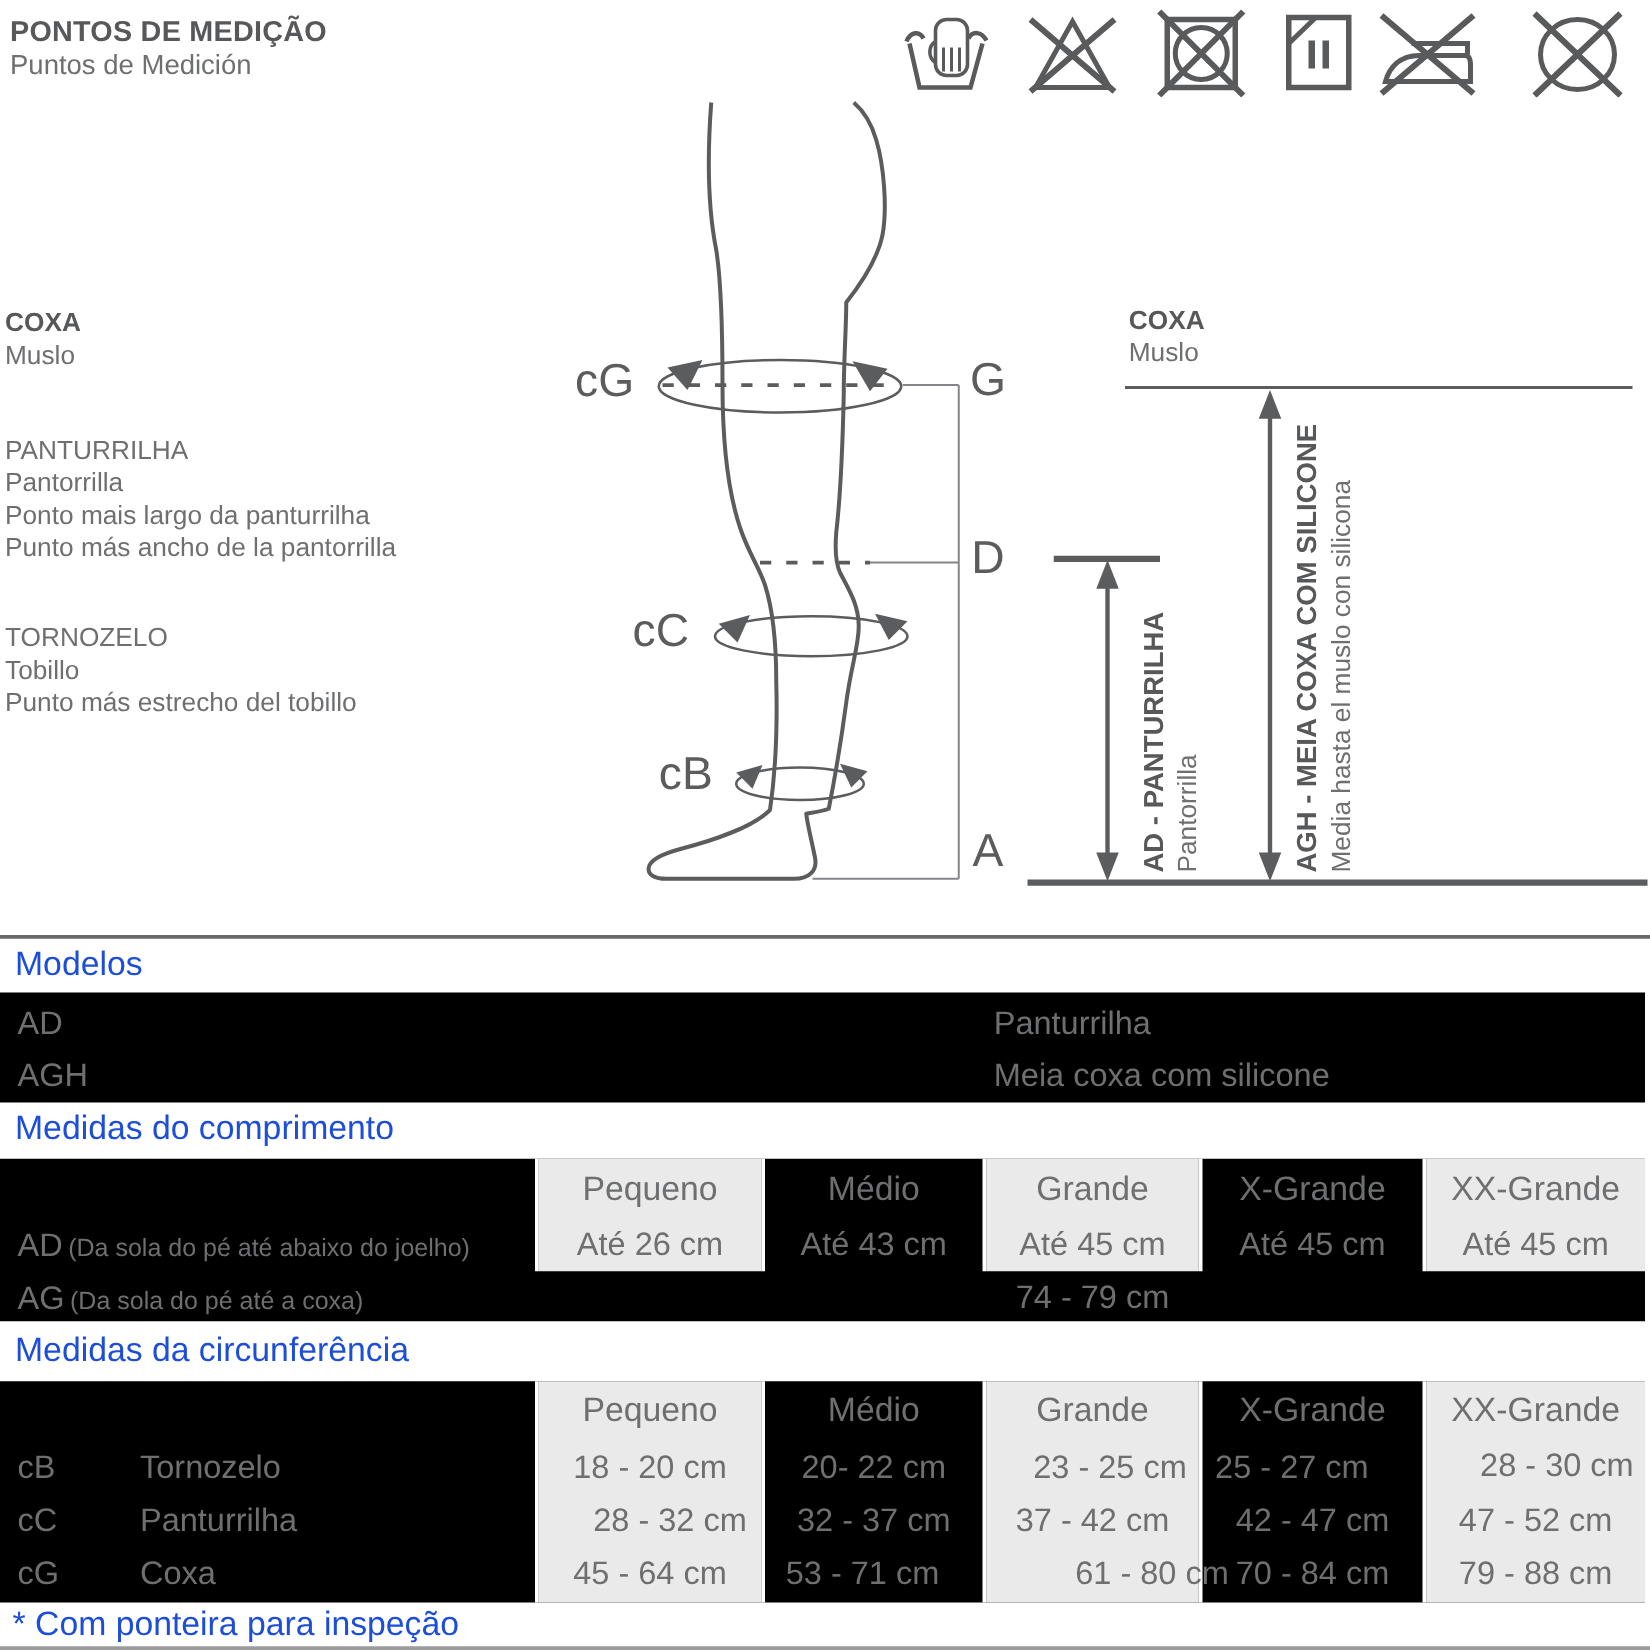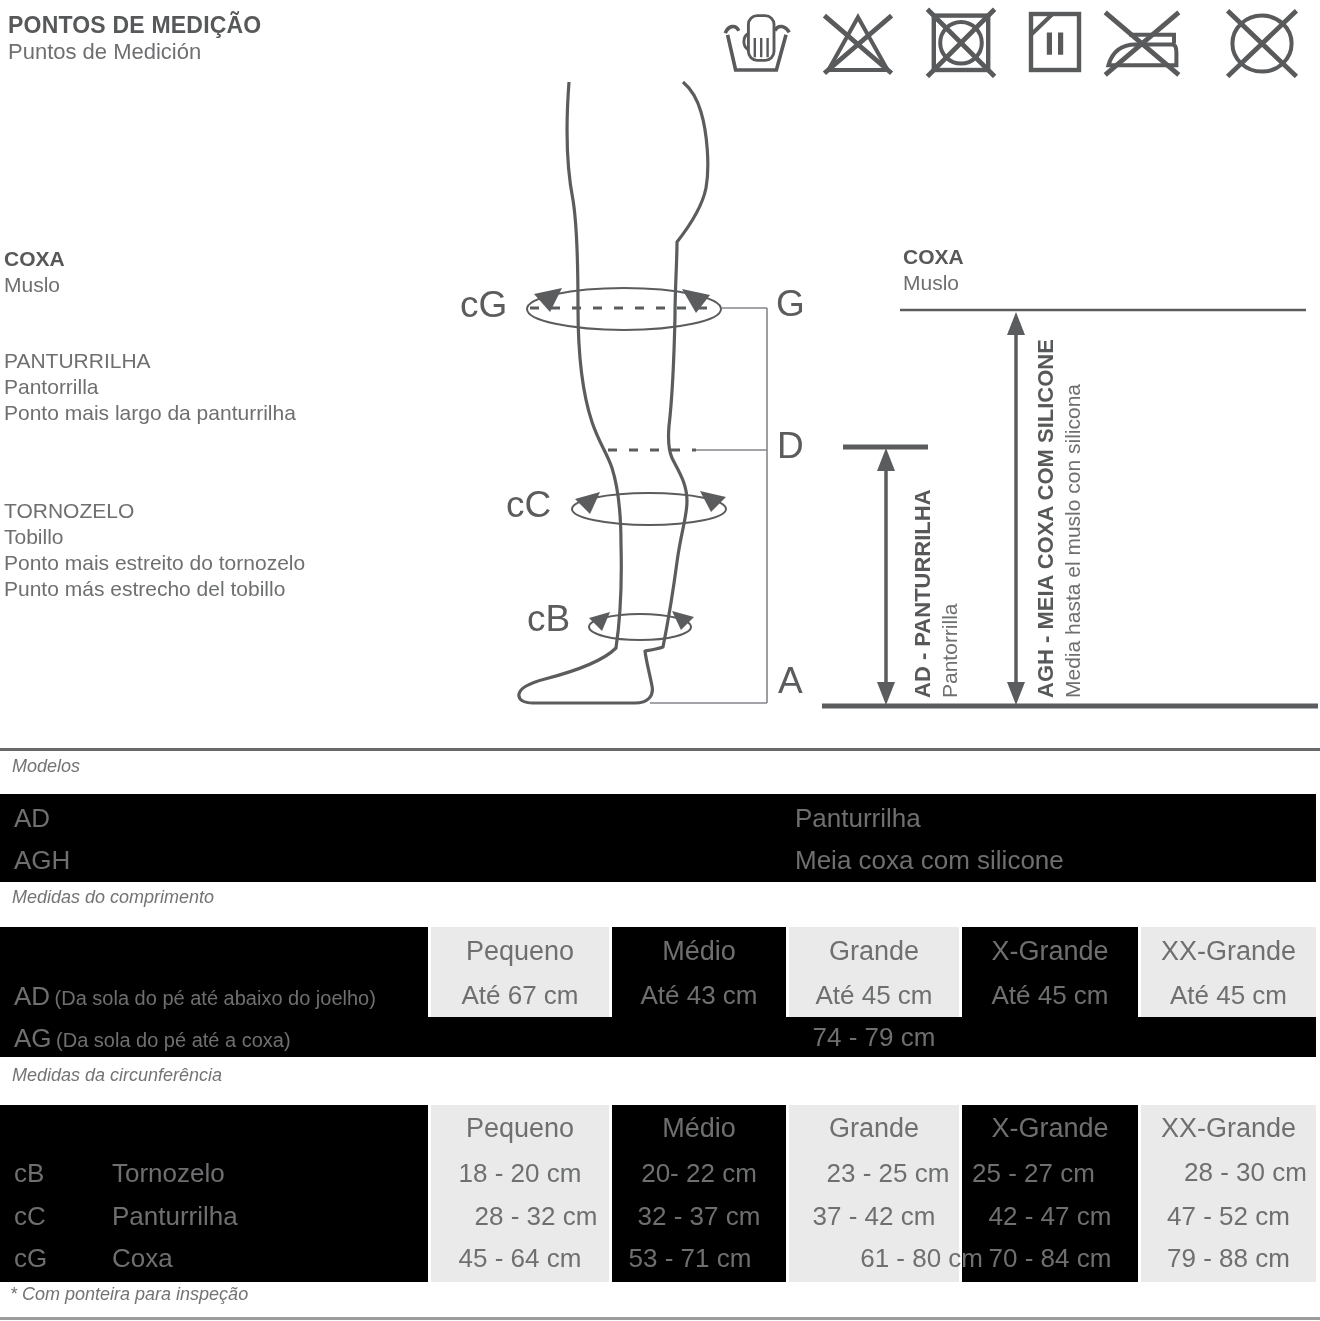--- a/index.html
+++ b/index.html
@@ -4,21 +4,21 @@
 <style>
   html,body{margin:0;padding:0;background:#ffffff;}
   body{width:1320px;height:1321px;position:relative;overflow:hidden;
        font-family:"Liberation Sans","DejaVu Sans",sans-serif;color:#6e6f71;}
   .abs{position:absolute;}
   .bold{font-weight:bold;color:#57585a;}
   .title-pt{font-size:23px;font-weight:bold;color:#57585a;letter-spacing:.2px;}
   .title-es{font-size:22px;color:#6e6f71;}
   .lblock{font-size:21px;line-height:26px;color:#6e6f71;}
   .diag-letter{font-size:37px;color:#5b5c5e;}
-  .sec-title{font-size:18px;color:#737373;font-style:italic;}
+  .sec-title{font-size:27px;color:#1d4ed8;}
   .cell{font-size:26px;color:#6e6f71;}
   .note{font-size:20px;color:#6e6f71;}
   .size-label{font-size:27px;color:#6e6f71;text-align:center;}
   .val{font-size:26px;color:#6e6f71;text-align:center;}
   .band{position:absolute;top:0;background:#eaeaea;}
   .gap{position:absolute;top:0;width:3px;background:#ffffff;}
   .grayblock{position:absolute;left:0;width:1316px;background:#000000;}
   svg{display:block;}
 </style>
 </head>
@@ -64,25 +64,25 @@
 </div>
 
 <div class="abs lblock" style="left:4px;top:246px;">
   <div class="bold">COXA</div>
   <div>Muslo</div>
 </div>
 <div class="abs lblock" style="left:4px;top:348px;">
   <div>PANTURRILHA</div>
   <div>Pantorrilla</div>
   <div>Ponto mais largo da panturrilha</div>
+  <div>Punto más ancho de la pantorrilla</div>
 </div>
 <div class="abs lblock" style="left:4px;top:498px;">
   <div>TORNOZELO</div>
   <div>Tobillo</div>
-  <div>Ponto mais estreito do tornozelo</div>
   <div>Punto más estrecho del tobillo</div>
 </div>
 
 <svg class="abs" style="left:0;top:0;" width="1320" height="745" viewBox="0 0 1320 745" fill="none">
   <path stroke="#5b5c5e" stroke-width="3.2" stroke-linejoin="round" d="M569,82 C565,135 567,170 573,200 C577,225 578,262 578,308 C578,356 582,392 592,422 C599,443 607,453 612,468 C619,490 621,515 621,545 C622,582 621,614 616,648 C603,661 572,672 545,679 C530,683 520,688 519,694 C518,700 524,703 533,703 L635,703 C648,703 654,696 652,686 C649,671 646,660 645,651 C651,650 658,649 663,647 C668,622 673,592 677,562 C681,532 687,517 687,501 C687,483 678,470 672,458 C668,449 668,438 669,426 C672,400 674,362 675,316 C675,288 677,262 677,242 C688,228 702,208 706,188 C710,166 707,132 701,112 C697,98 690,88 683,82"></path>
 
   <ellipse cx="624" cy="309" rx="97" ry="21" stroke="#5b5c5e" stroke-width="2"></ellipse>
   <path d="M530,308 H710" stroke="#5b5c5e" stroke-width="3" stroke-dasharray="9 12"></path>
   <path d="M562,288 L534,294 L550,312 Z" fill="#5b5c5e"></path>
   <path d="M682,289 L710,295 L696,313 Z" fill="#5b5c5e"></path>
@@ -157,21 +157,21 @@
   <div class="abs size-label" style="left:431px;top:9px;width:178px;">Pequeno</div>
   <div class="abs size-label" style="left:612px;top:9px;width:174px;">Médio</div>
   <div class="abs size-label" style="left:789px;top:9px;width:170px;">Grande</div>
   <div class="abs size-label" style="left:962px;top:9px;width:176px;">X-Grande</div>
   <div class="abs size-label" style="left:1141px;top:9px;width:175px;">XX-Grande</div>
 
   <div class="abs" style="left:14px;top:54px;white-space:nowrap;">
     <span class="cell">AD</span>
     <span class="note">(Da sola do pé até abaixo do joelho)</span>
   </div>
-  <div class="abs val" style="left:431px;top:53px;width:178px;">Até 67 cm</div>
+  <div class="abs val" style="left:431px;top:53px;width:178px;">Até 26 cm</div>
   <div class="abs val" style="left:612px;top:53px;width:174px;">Até 43 cm</div>
   <div class="abs val" style="left:789px;top:53px;width:170px;">Até 45 cm</div>
   <div class="abs val" style="left:962px;top:53px;width:176px;">Até 45 cm</div>
   <div class="abs val" style="left:1141px;top:53px;width:175px;">Até 45 cm</div>
 
   <div class="abs" style="left:14px;top:96px;white-space:nowrap;">
     <span class="cell">AG</span>
     <span class="note">(Da sola do pé até a coxa)</span>
   </div>
   <div class="abs val" style="left:789px;top:95px;width:170px;">74 - 79 cm</div>

